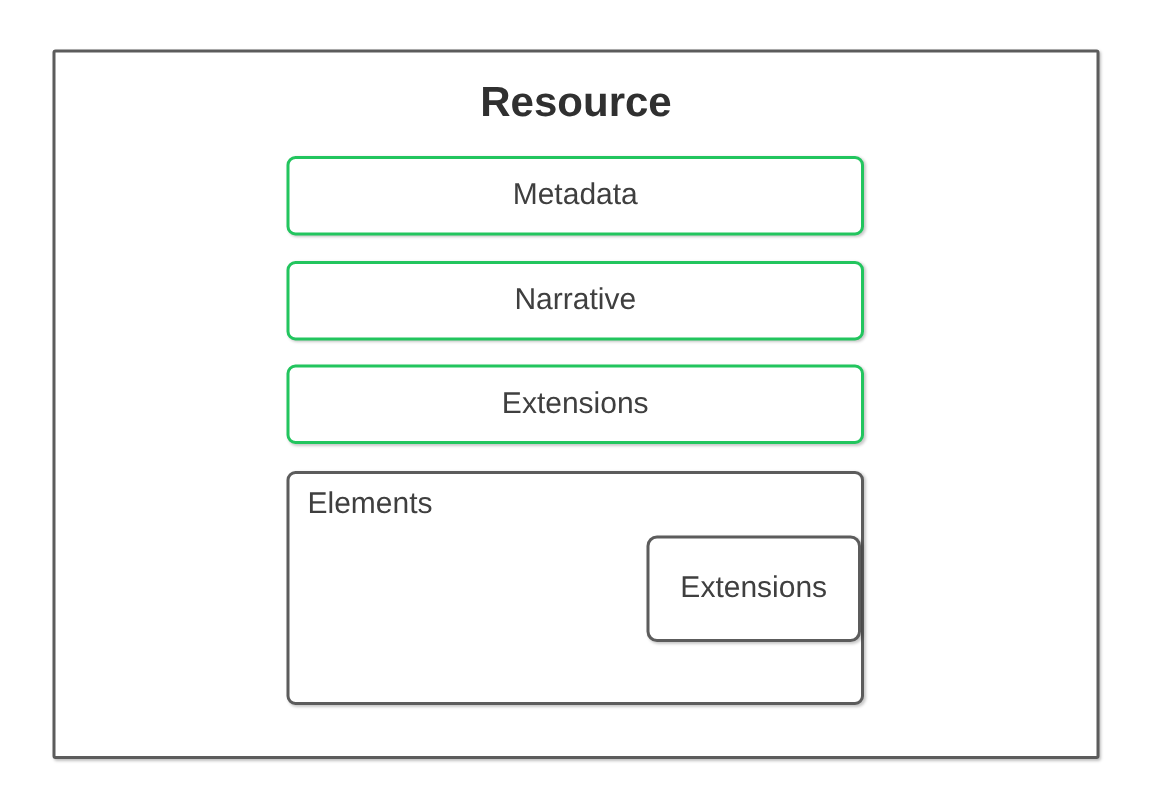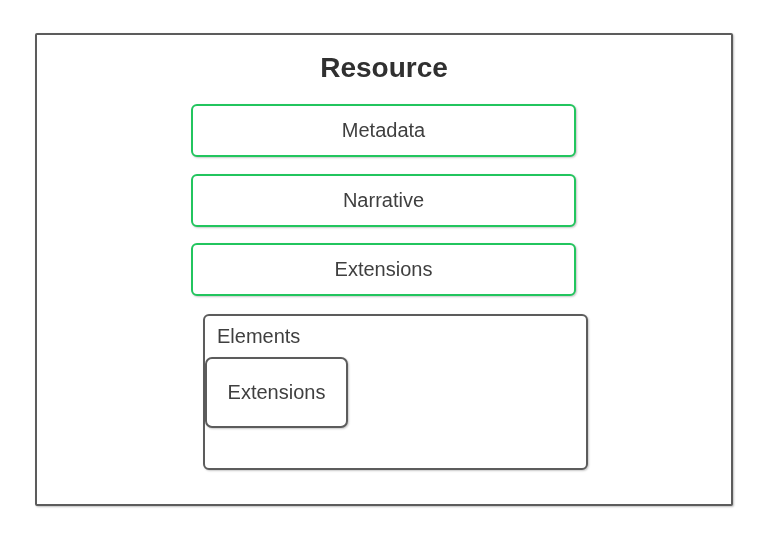--- a/index.html
+++ b/index.html
@@ -65,22 +65,21 @@
     top: 279px;
     width: 385px;
     height: 156px;
     box-sizing: border-box;
     border: 2px solid #5c5c5c;
     border-radius: 6px;
     background: #ffffff;
     box-shadow: 1px 1px 2px rgba(0,0,0,0.22);
     display: flex;
     align-items: center;
-    justify-content: flex-start;
-    margin-left: 12px;
+    justify-content: flex-end;
   }
   .elements-label {
     position: absolute;
     left: 12px;
     top: 8px;
     font-size: 20px;
     line-height: 24px;
     color: #3f3f3f;
   }
   .nested-box {

